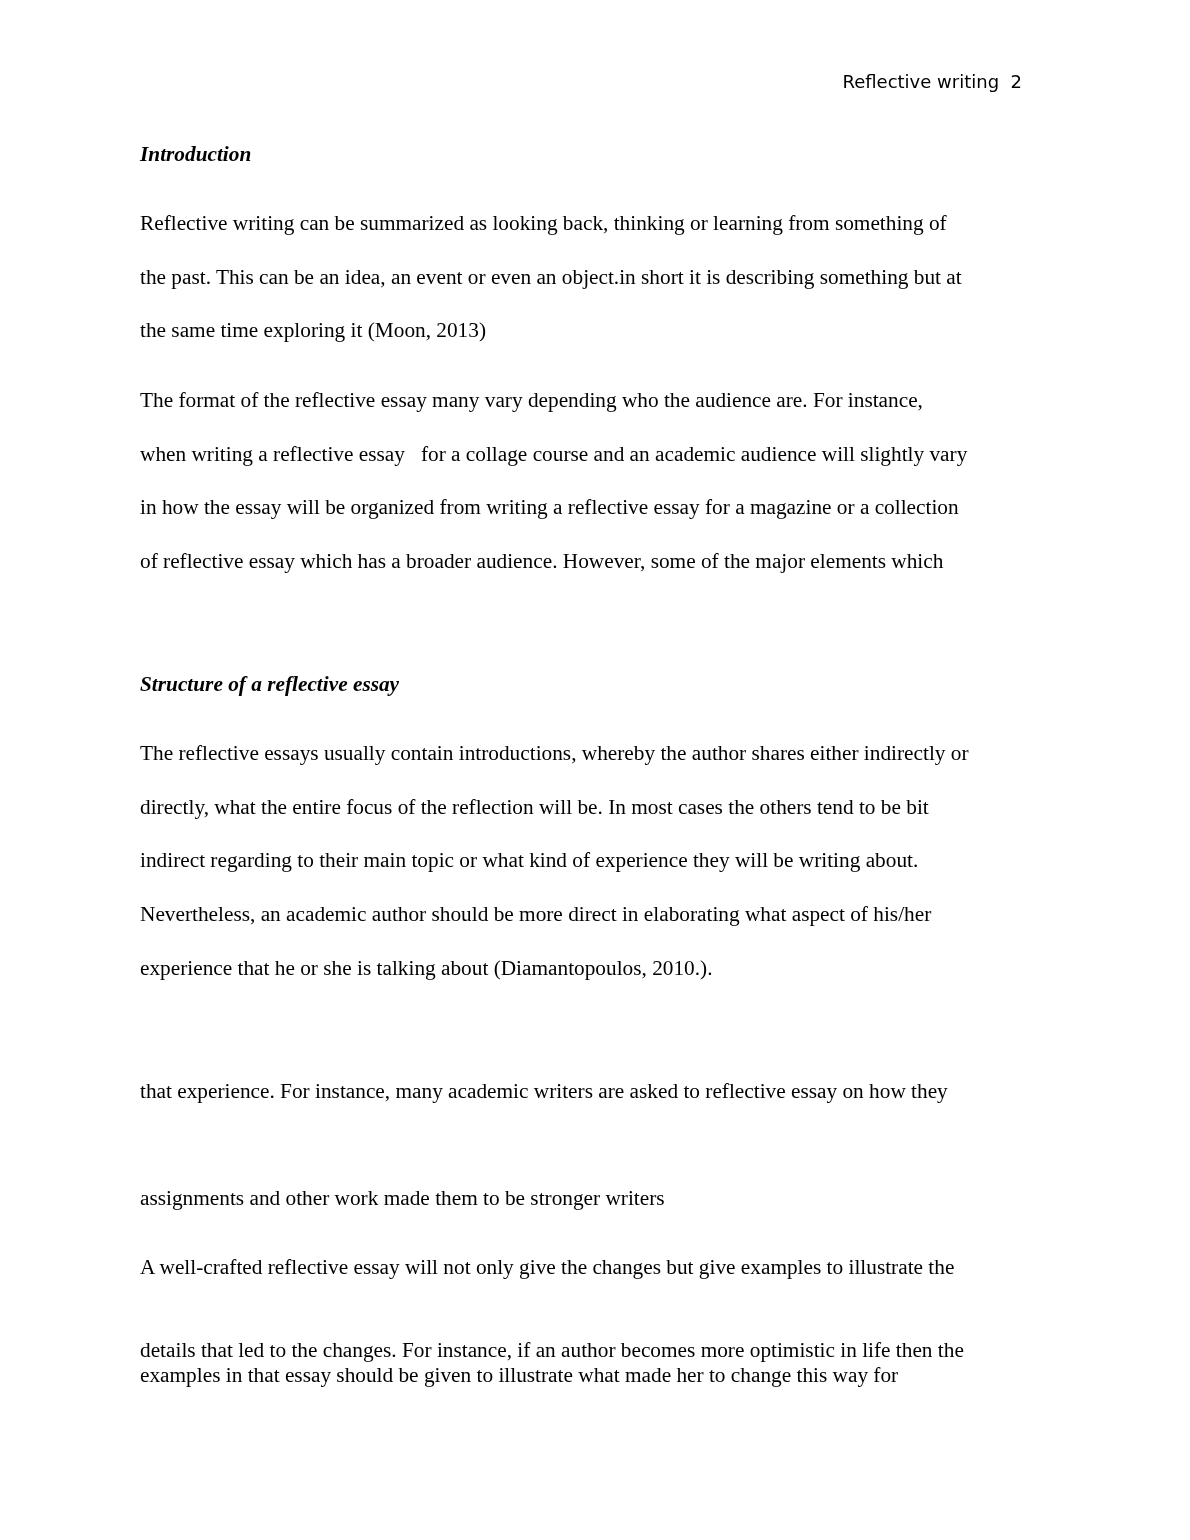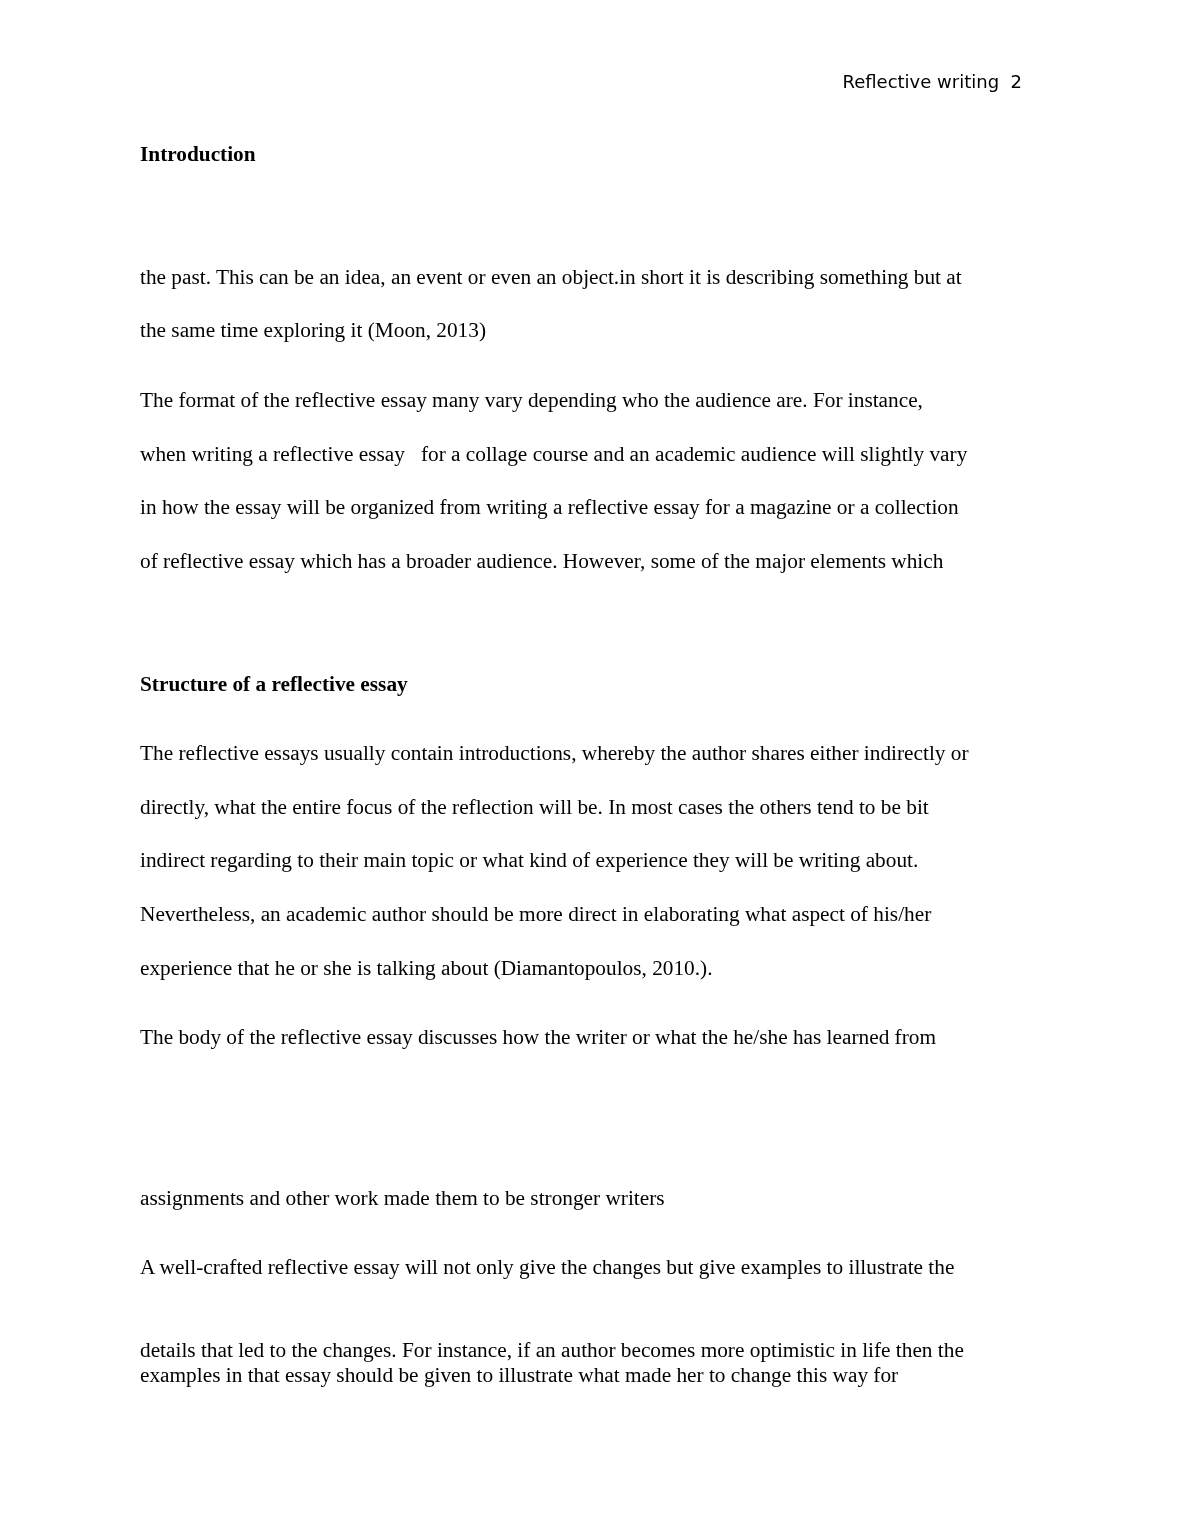--- a/index.html
+++ b/index.html
@@ -8,47 +8,48 @@
   .header {
     position: absolute; right: 168px; top: 71px;
     font-family: "DejaVu Sans", "Liberation Sans", sans-serif;
     font-size: 18px; color: #000; white-space: pre;
   }
   .line {
     position: absolute; left: 140px;
     font-family: "Liberation Serif", "DejaVu Serif", serif;
     font-size: 21.3px; color: #000; white-space: pre; line-height: 1;
   }
-  .heading { font-weight: bold; }
+  .heading { font-weight: bold; font-style: italic; }
 </style>
 </head>
 <body>
 
 <div class="page">
 
   <div class="header"><span>Reflective writing</span><span>  </span><span>2</span></div>
 
   <div class="line heading" style="top:144px">Introduction</div>
 
+  <div class="line" style="top:213px">Reflective writing can be summarized as looking back, thinking or learning from something of</div>
   <div class="line" style="top:267px">the past. This can be an idea, an event or even an object.in short it is describing something but at</div>
   <div class="line" style="top:320px">the same time exploring it (Moon, 2013)</div>
 
   <div class="line" style="top:390px">The format of the reflective essay many vary depending who the audience are. For instance,</div>
   <div class="line" style="top:444px">when writing a reflective essay   for a collage course and an academic audience will slightly vary</div>
   <div class="line" style="top:497px">in how the essay will be organized from writing a reflective essay for a magazine or a collection</div>
   <div class="line" style="top:551px">of reflective essay which has a broader audience. However, some of the major elements which</div>
 
   <div class="line heading" style="top:674px">Structure of a reflective essay</div>
 
   <div class="line" style="top:743px">The reflective essays usually contain introductions, whereby the author shares either indirectly or</div>
   <div class="line" style="top:797px">directly, what the entire focus of the reflection will be. In most cases the others tend to be bit</div>
   <div class="line" style="top:850px">indirect regarding to their main topic or what kind of experience they will be writing about.</div>
   <div class="line" style="top:904px">Nevertheless, an academic author should be more direct in elaborating what aspect of his/her</div>
   <div class="line" style="top:958px">experience that he or she is talking about (Diamantopoulos, 2010.).</div>
 
-  <div class="line" style="top:1027px">The body of the reflective essay discusses how the writer or what the he/she has learned from</div>
+  <div class="line" style="top:1081px">that experience. For instance, many academic writers are asked to reflective essay on how they</div>
   <div class="line" style="top:1188px">assignments and other work made them to be stronger writers</div>
 
   <div class="line" style="top:1257px">A well-crafted reflective essay will not only give the changes but give examples to illustrate the</div>
   <div class="line" style="top:1340px">details that led to the changes. For instance, if an author becomes more optimistic in life then the</div>
   <div class="line" style="top:1365px">examples in that essay should be given to illustrate what made her to change this way for</div>
 
 </div>
 
 </body></html>

